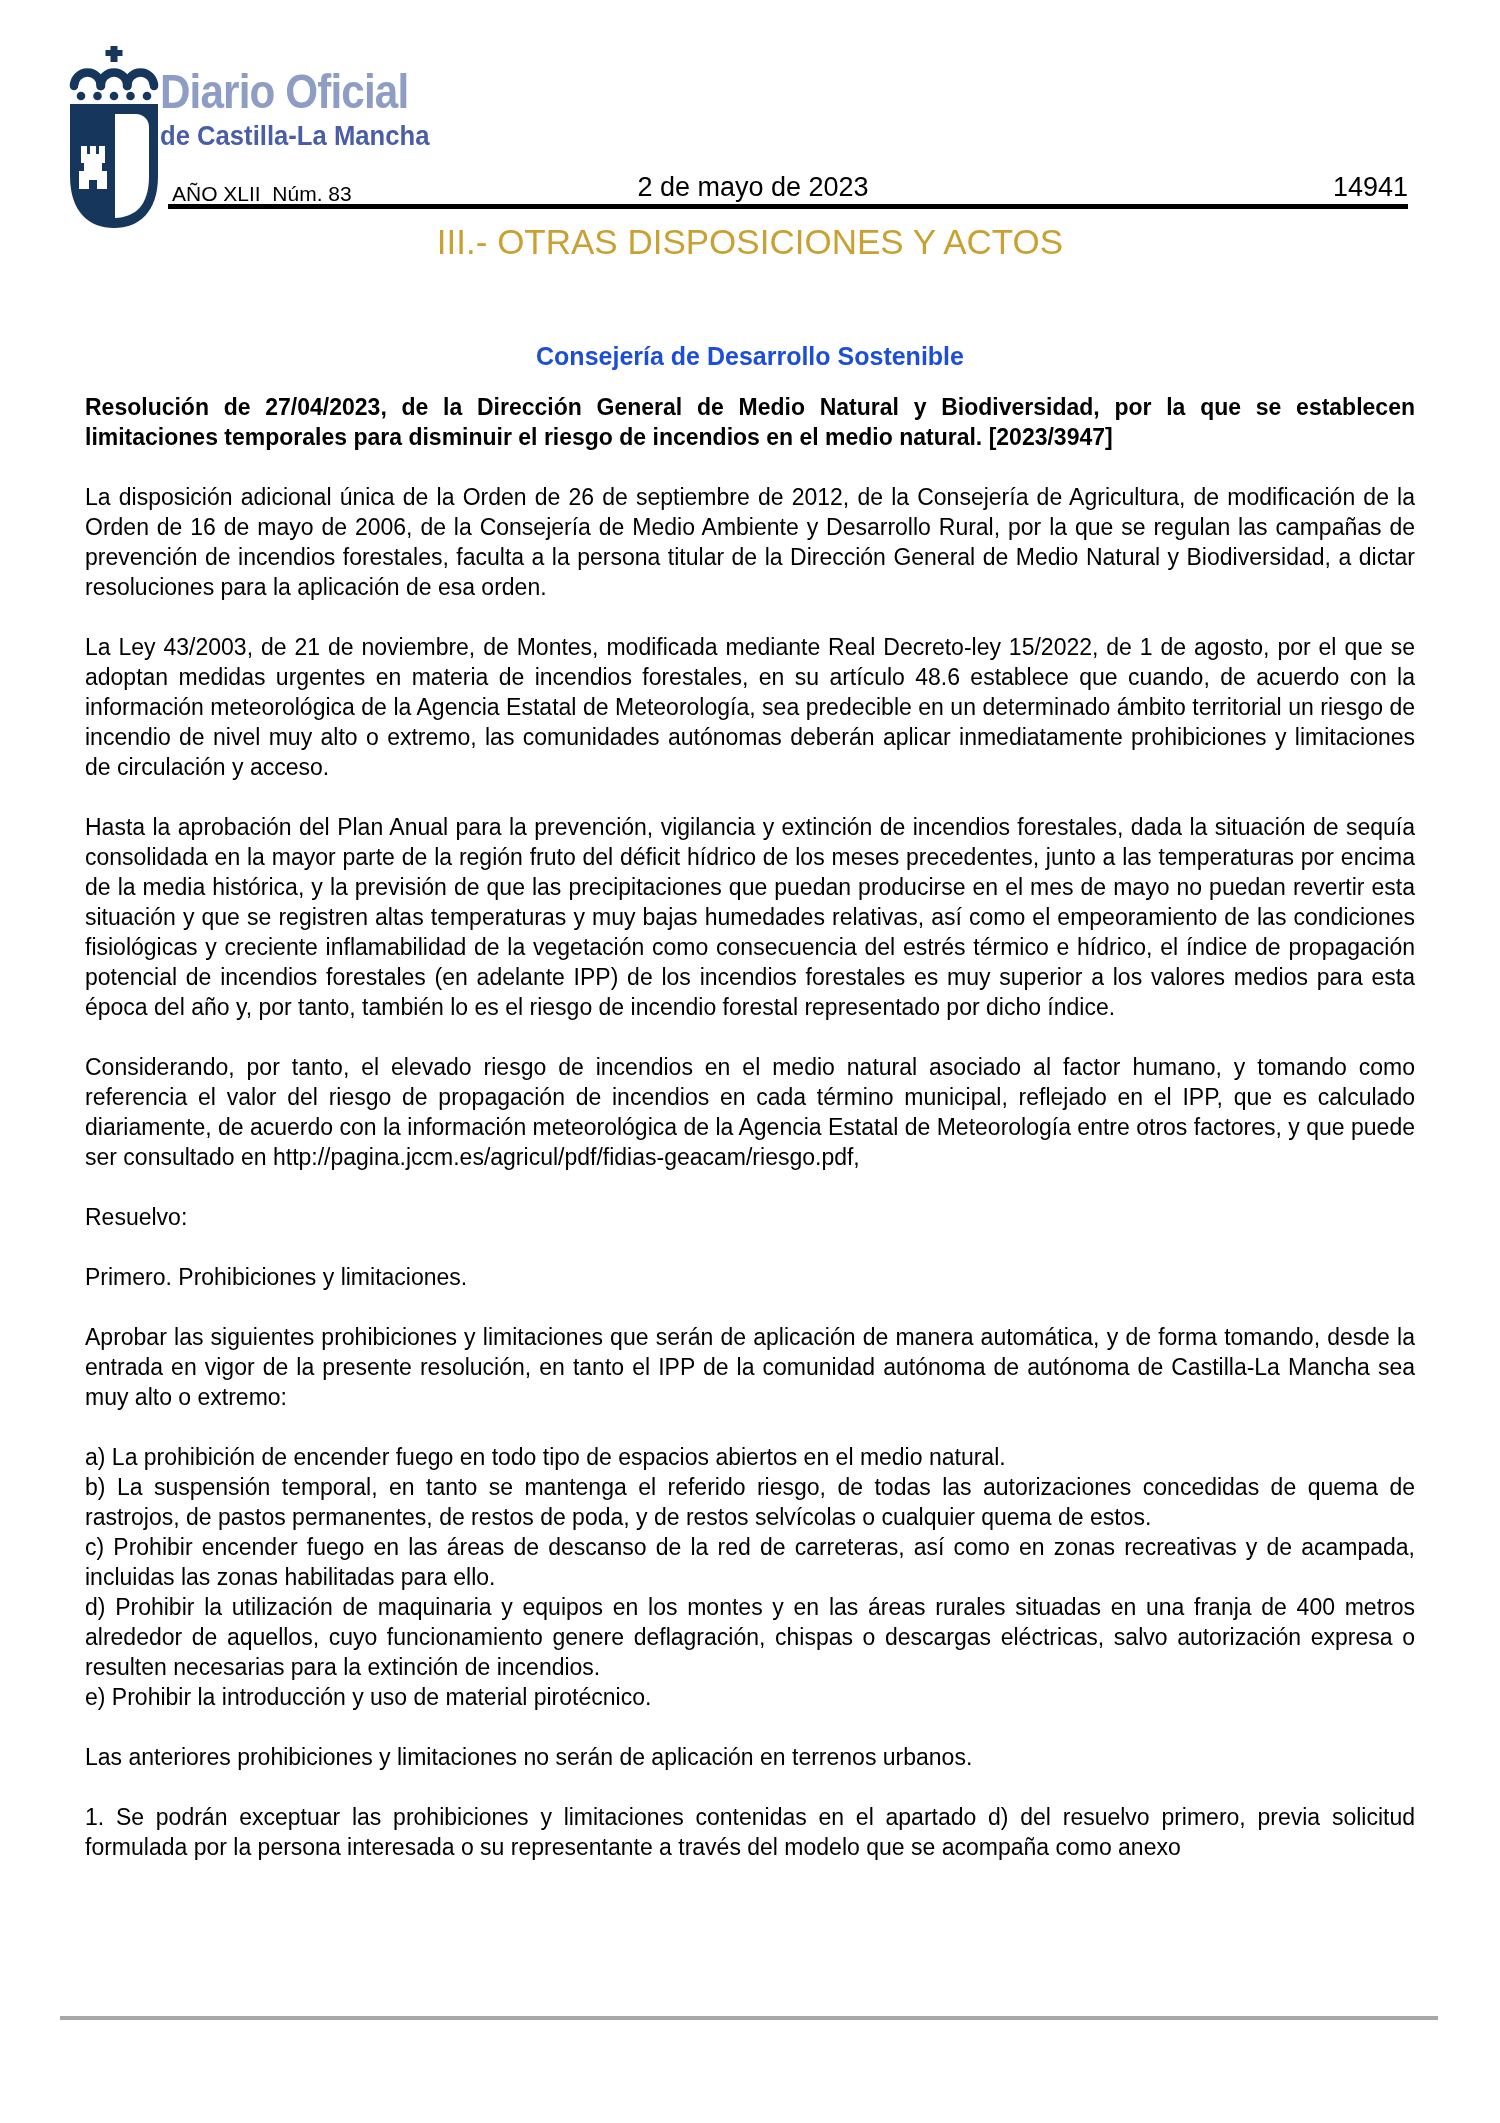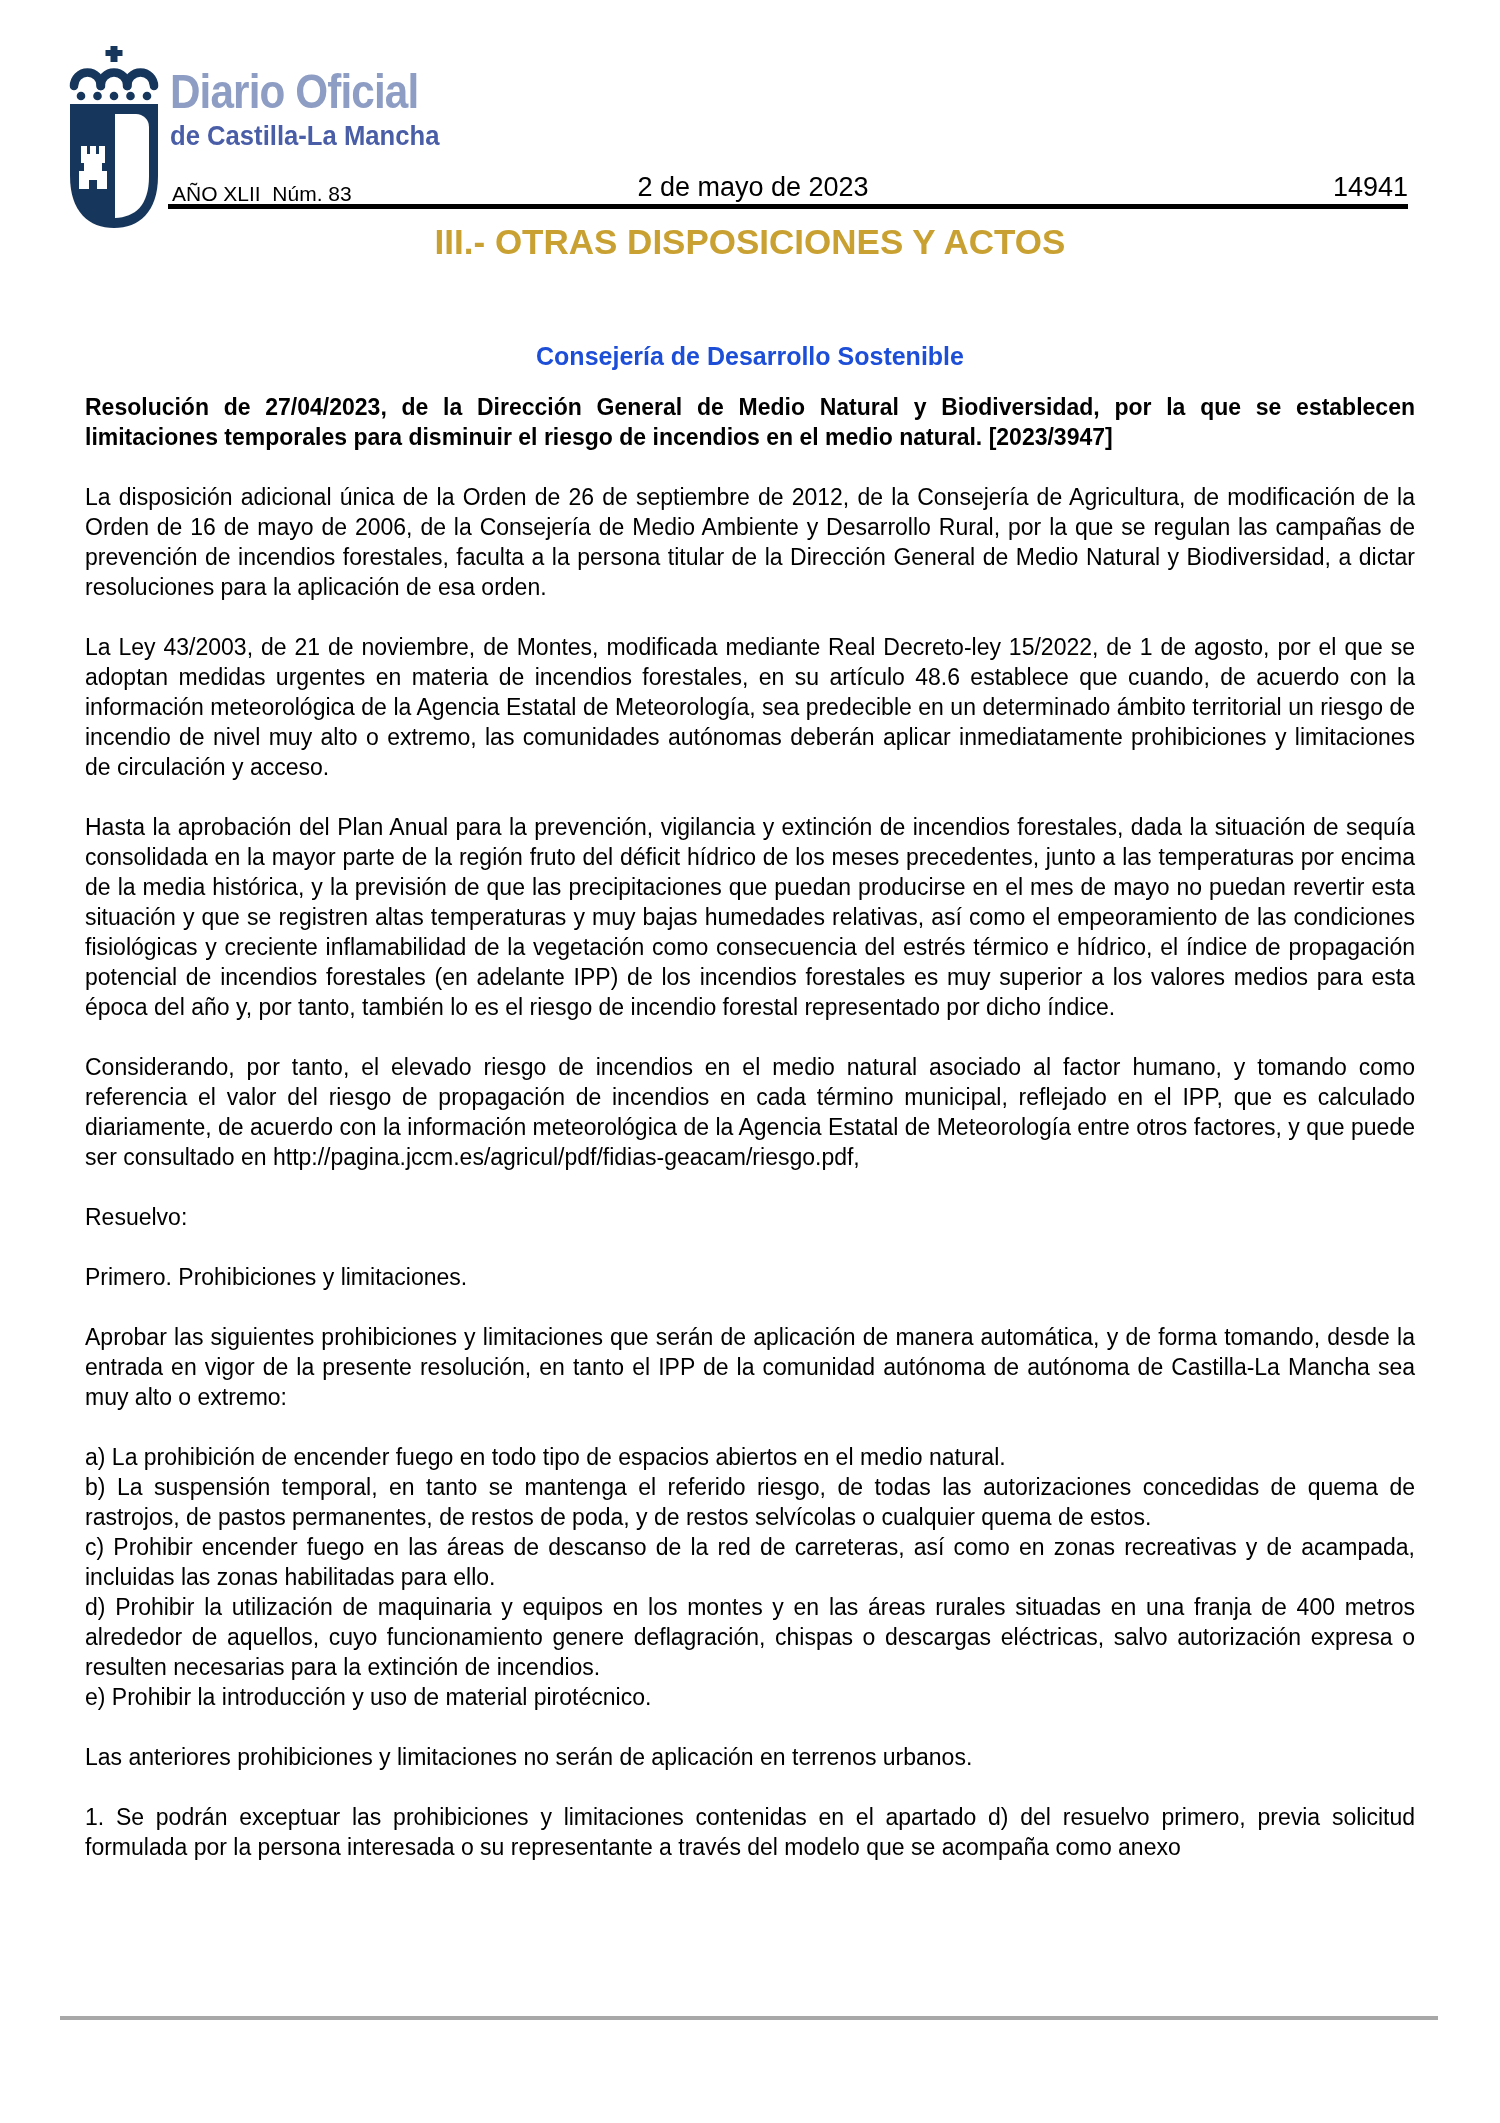--- a/index.html
+++ b/index.html
@@ -8,40 +8,40 @@
     position:relative;
     width:1500px;height:2123px;
     background:#fff;
     font-family:"Liberation Sans", sans-serif;
     color:#000;
     overflow:hidden;
   }
   
   .masthead{position:relative;height:212px;}
   .emblem{position:absolute;left:68px;top:46px;width:92px;height:184px;}
-  .logo-text{position:absolute;left:170px;top:68px;line-height:1;}
+  .logo-text{position:absolute;left:160px;top:68px;line-height:1;}
   .logo-title{
     font-size:48px;font-weight:bold;color:#8E9DC3;
     transform:scaleX(0.88);transform-origin:left;
     letter-spacing:-1px;white-space:nowrap;
   }
   .logo-sub{
     margin-top:7px;
     font-size:27px;font-weight:bold;color:#4A5EA8;
     transform:scaleX(0.95);transform-origin:left;
     white-space:nowrap;
   }
   .edition{position:absolute;left:172px;top:182px;font-size:21px;white-space:pre;}
   .issue-date{position:absolute;left:0;right:0;top:172px;text-align:center;font-size:27px;padding-left:6px;}
   .page-num{position:absolute;right:92px;top:172px;font-size:27px;}
   .header-rule{position:absolute;left:168px;right:92px;top:204px;height:5px;background:#000;}
   
   .section-title{
     margin:10px 0 0;text-align:center;
-    font-size:35px;font-weight:bold;color:#C9A132;line-height:40px;
+    font-size:35px;font-weight:normal;color:#C9A132;line-height:40px;
   }
   .department{
     margin-top:80px;text-align:center;
     font-size:25px;font-weight:bold;color:#1d4ed8;line-height:28px;
   }
   
   .content{margin:4px 85px;font-size:23px;line-height:30px;text-align:justify;}
   .content p{margin:30px 0 0;}
   .res-title{font-weight:bold;margin-top:22px !important;}
   .tight{margin-top:0 !important;}

